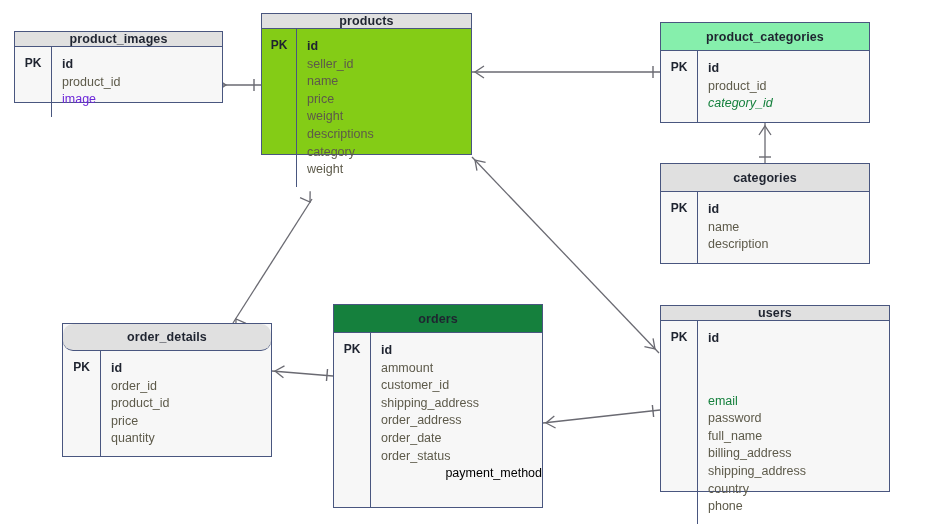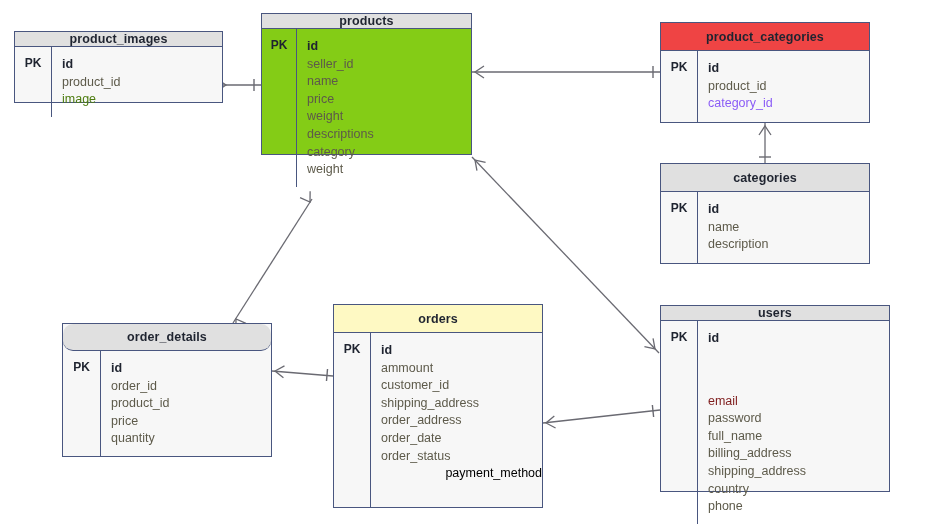--- a/index.html
+++ b/index.html
@@ -146,48 +146,48 @@
       </g>
     </svg>
   <div id="entity-layer">
       <div class="entity" style="left: 14px; top: 31px; width: 209px; height: 72px; border-color: rgb(73, 86, 127); background: rgb(247, 247, 247);">
         <div class="entity-header" style="background: rgb(224, 224, 224); border-bottom-color: rgb(73, 86, 127);">product_images</div>
         <div class="entity-body">
           <div class="key-col" style="width: 37px; flex-basis: 37px; border-right-color: rgb(73, 86, 127); color: rgb(31, 36, 48);">PK</div>
           <div class="attr-col">
             <div class="attr pk" style="color: rgb(31, 36, 48);">id</div>
             <div class="attr" style="color: rgb(93, 90, 74);">product_id</div>
-            <div class="attr" style="color: #4d7c0f;">image</div>
+            <div class="attr" style="color: #6d28d9;">image</div>
           </div>
         </div>
       </div>
       <div class="entity" style="left: 261px; top: 13px; width: 211px; height: 142px; border-color: rgb(73, 86, 127); background: #84cc16;">
         <div class="entity-header" style="background: rgb(224, 224, 224); border-bottom-color: rgb(73, 86, 127);">products</div>
         <div class="entity-body">
           <div class="key-col" style="width: 35px; flex-basis: 35px; border-right-color: rgb(73, 86, 127); color: rgb(31, 36, 48);">PK</div>
           <div class="attr-col">
             <div class="attr pk" style="color: rgb(31, 36, 48);">id</div>
             <div class="attr" style="color: rgb(93, 90, 74);">seller_id</div>
             <div class="attr" style="color: rgb(93, 90, 74);">name</div>
             <div class="attr" style="color: rgb(93, 90, 74);">price</div>
             <div class="attr" style="color: rgb(93, 90, 74);">weight</div>
             <div class="attr" style="color: rgb(93, 90, 74);">descriptions</div>
             <div class="attr" style="color: rgb(93, 90, 74);">category</div>
             <div class="attr" style="color: rgb(93, 90, 74);">weight</div>
           </div>
         </div>
       </div>
       <div class="entity" style="left: 660px; top: 22px; width: 210px; height: 101px; border-color: rgb(73, 86, 127); background: rgb(247, 247, 247);">
-        <div class="entity-header" style="background: #ef4444; border-bottom-color: rgb(73, 86, 127);">product_categories</div>
+        <div class="entity-header" style="background: #86efac; border-bottom-color: rgb(73, 86, 127);">product_categories</div>
         <div class="entity-body">
           <div class="key-col" style="width: 37px; flex-basis: 37px; border-right-color: rgb(73, 86, 127); color: rgb(31, 36, 48);">PK</div>
           <div class="attr-col">
             <div class="attr pk" style="color: rgb(31, 36, 48);">id</div>
             <div class="attr" style="color: rgb(93, 90, 74);">product_id</div>
-            <div class="attr" style="color: #8b5cf6;">category_id</div>
+            <div class="attr" style="color: #15803d; font-style: italic;">category_id</div>
           </div>
         </div>
       </div>
       <div class="entity" style="left: 660px; top: 163px; width: 210px; height: 101px; border-color: rgb(73, 86, 127); background: rgb(247, 247, 247);">
         <div class="entity-header" style="background: rgb(224, 224, 224); border-bottom-color: rgb(73, 86, 127);">categories</div>
         <div class="entity-body">
           <div class="key-col" style="width: 37px; flex-basis: 37px; border-right-color: rgb(73, 86, 127); color: rgb(31, 36, 48);">PK</div>
           <div class="attr-col">
             <div class="attr pk" style="color: rgb(31, 36, 48);">id</div>
             <div class="attr" style="color: rgb(93, 90, 74);">name</div>
@@ -202,42 +202,42 @@
           <div class="attr-col">
             <div class="attr pk" style="color: rgb(31, 36, 48);">id</div>
             <div class="attr" style="color: rgb(93, 90, 74);">order_id</div>
             <div class="attr" style="color: rgb(93, 90, 74);">product_id</div>
             <div class="attr" style="color: rgb(93, 90, 74);">price</div>
             <div class="attr" style="color: rgb(93, 90, 74);">quantity</div>
           </div>
         </div>
       </div>
       <div class="entity" style="left: 333px; top: 304px; width: 210px; height: 204px; border-color: rgb(73, 86, 127); background: rgb(247, 247, 247);">
-        <div class="entity-header" style="background: #fef9c3; border-bottom-color: rgb(73, 86, 127);">orders</div>
+        <div class="entity-header" style="background: #15803d; border-bottom-color: rgb(73, 86, 127);">orders</div>
         <div class="entity-body">
           <div class="key-col" style="width: 37px; flex-basis: 37px; border-right-color: rgb(73, 86, 127); color: rgb(31, 36, 48);">PK</div>
           <div class="attr-col">
             <div class="attr pk" style="color: rgb(31, 36, 48);">id</div>
             <div class="attr" style="color: rgb(93, 90, 74);">ammount</div>
             <div class="attr" style="color: rgb(93, 90, 74);">customer_id</div>
             <div class="attr" style="color: rgb(93, 90, 74);">shipping_address</div>
             <div class="attr" style="color: rgb(93, 90, 74);">order_address</div>
             <div class="attr" style="color: rgb(93, 90, 74);">order_date</div>
             <div class="attr" style="color: rgb(93, 90, 74);">order_status</div>
             <div class="attr" style="color: #000000; text-align: right;">payment_method</div>
           </div>
         </div>
       </div>
       <div class="entity" style="left: 660px; top: 305px; width: 230px; height: 187px; border-color: rgb(73, 86, 127); background: rgb(247, 247, 247);">
         <div class="entity-header" style="background: rgb(224, 224, 224); border-bottom-color: rgb(73, 86, 127);">users</div>
         <div class="entity-body">
           <div class="key-col" style="width: 37px; flex-basis: 37px; border-right-color: rgb(73, 86, 127); color: rgb(31, 36, 48);">PK</div>
           <div class="attr-col">
             <div class="attr pk" style="color: rgb(31, 36, 48);">id</div>
-            <div class="attr" style="color: #7f1d1d; margin-top: 45px;">email</div>
+            <div class="attr" style="color: #15803d; margin-top: 45px;">email</div>
             <div class="attr" style="color: rgb(93, 90, 74);">password</div>
             <div class="attr" style="color: rgb(93, 90, 74);">full_name</div>
             <div class="attr" style="color: rgb(93, 90, 74);">billing_address</div>
             <div class="attr" style="color: rgb(93, 90, 74);">shipping_address</div>
             <div class="attr" style="color: rgb(93, 90, 74);">country</div>
             <div class="attr" style="color: rgb(93, 90, 74);">phone</div>
           </div>
         </div>
       </div>
     </div>

